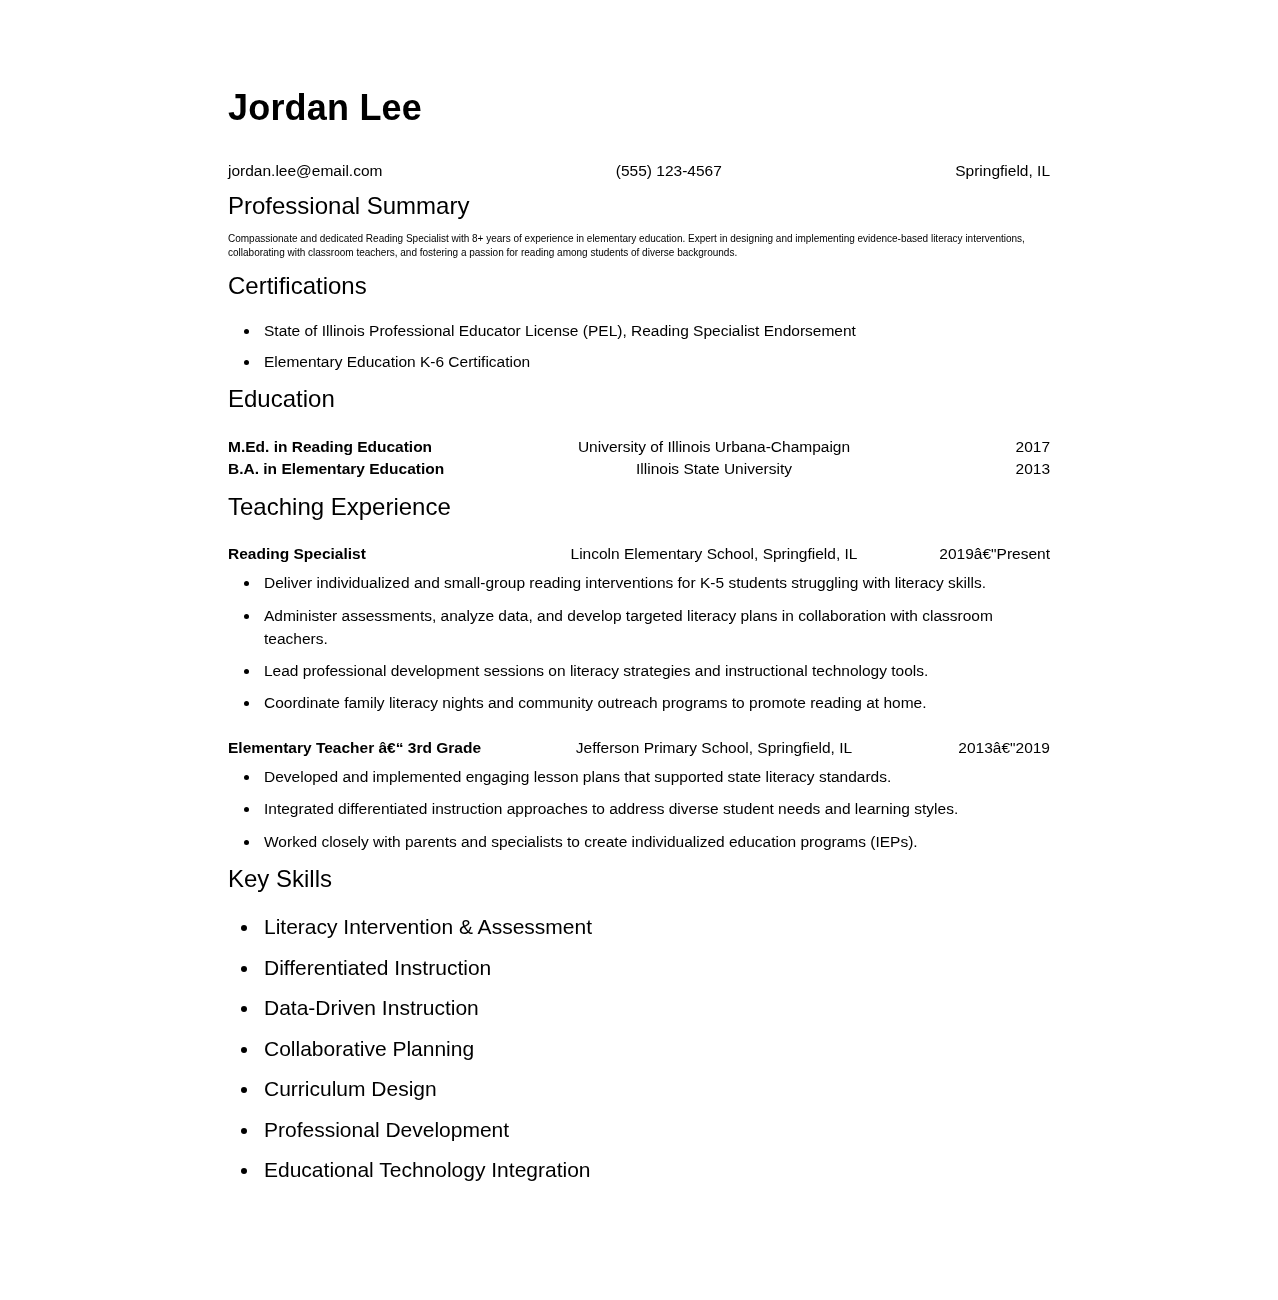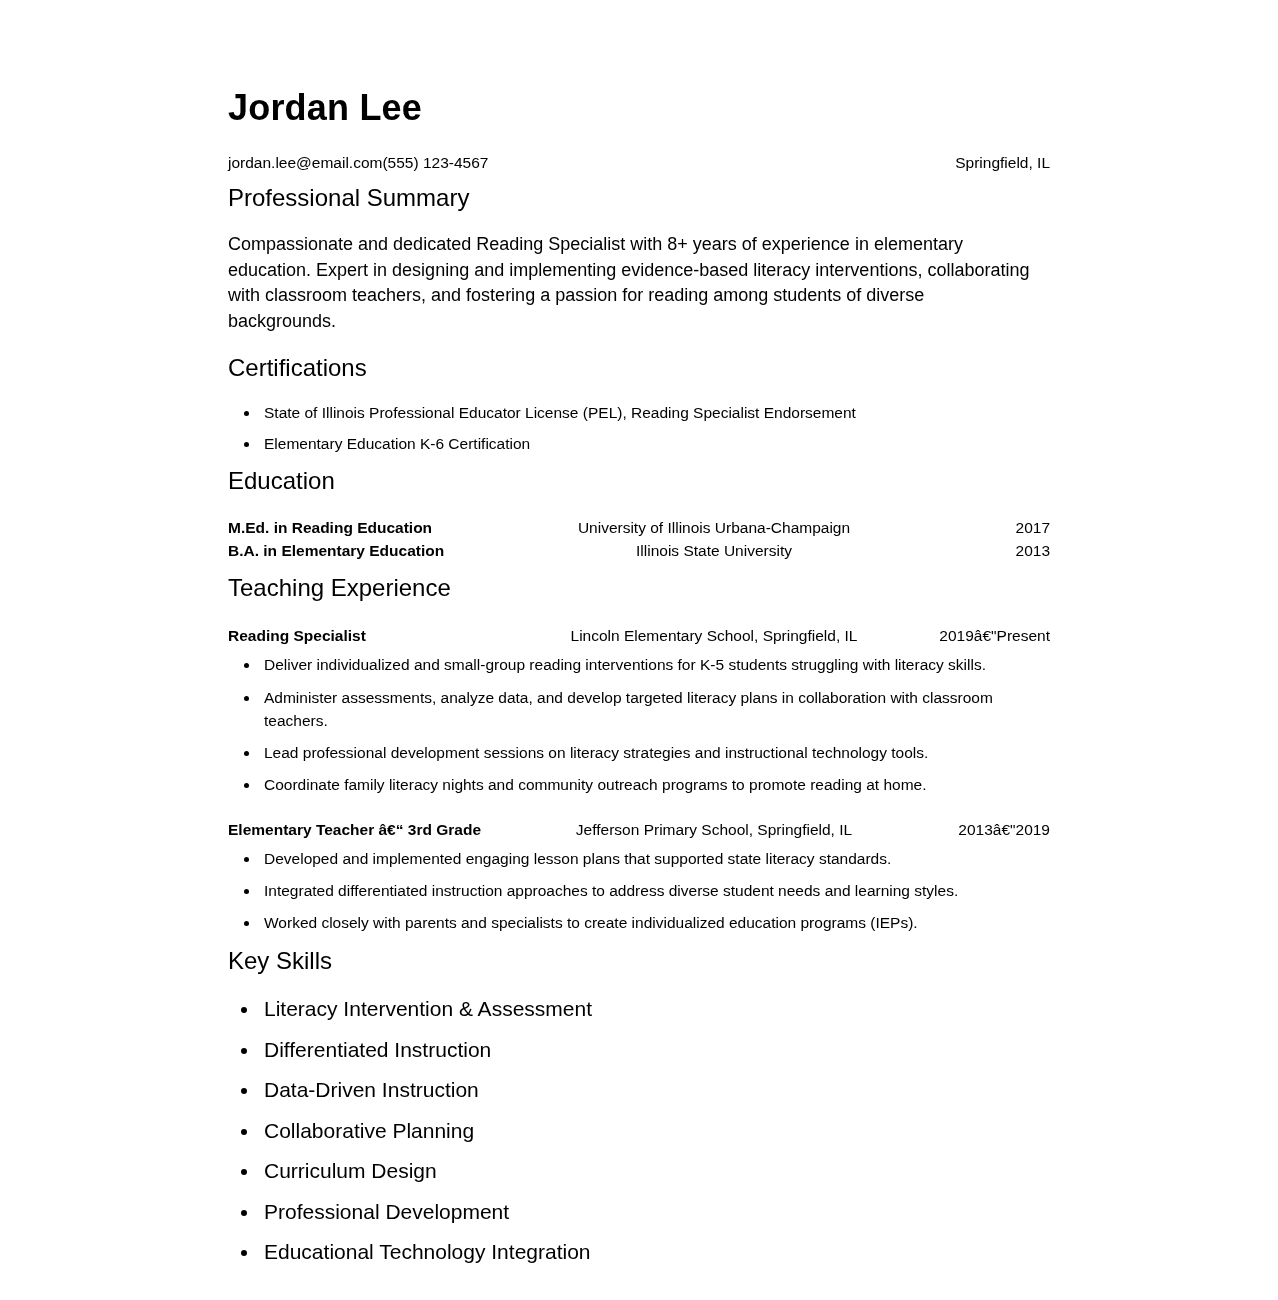--- a/index.html
+++ b/index.html
@@ -30,33 +30,33 @@
   }
   .contact-row {
     display: flex;
     justify-content: space-between;
     align-items: baseline;
     font-size: 15.5px;
     margin-bottom: 6px;
     width: 822px;
   }
   .contact-row .c-left { text-align: left; }
-  .contact-row .c-mid { flex: 1; }
+  .contact-row .c-mid { text-align: center; flex: 1; margin-top: 8px; }
   .contact-row .c-right { text-align: right; }
   h2.section {
     font-size: 24px;
     font-weight: normal;
     margin: 10px 0 0 0;
     line-height: 1.35;
   }
   .section-gap {
     margin-top: 34px;
   }
   .summary {
-    font-size: 18px;
+    font-size: 10px;
     line-height: 1.42;
     width: 806px;
   }
   ul.bullets {
     margin: 16px 0 0 0;
     padding-left: 32px;
     list-style: disc;
   }
   ul.bullets li {
     font-size: 15.5px;

